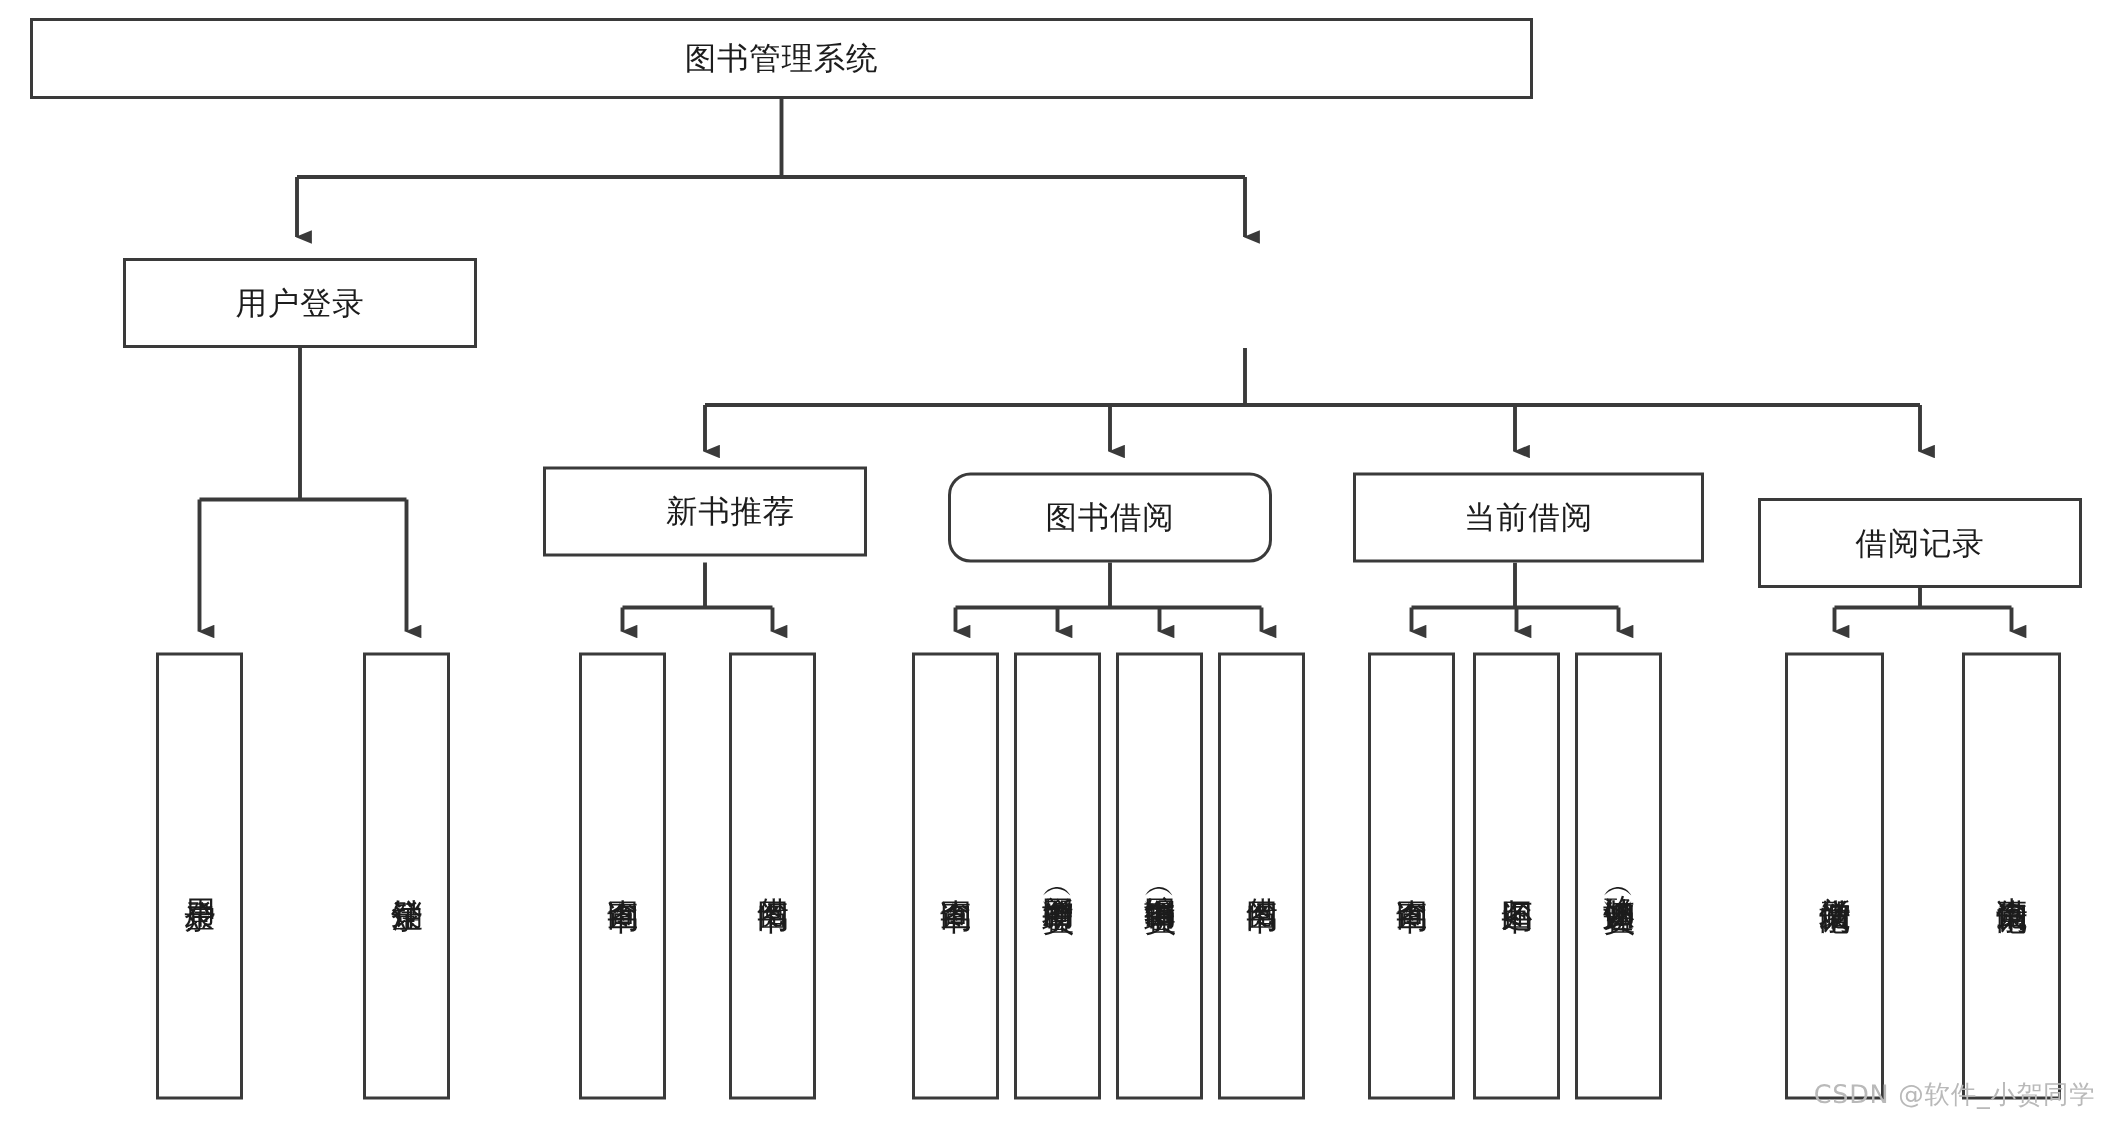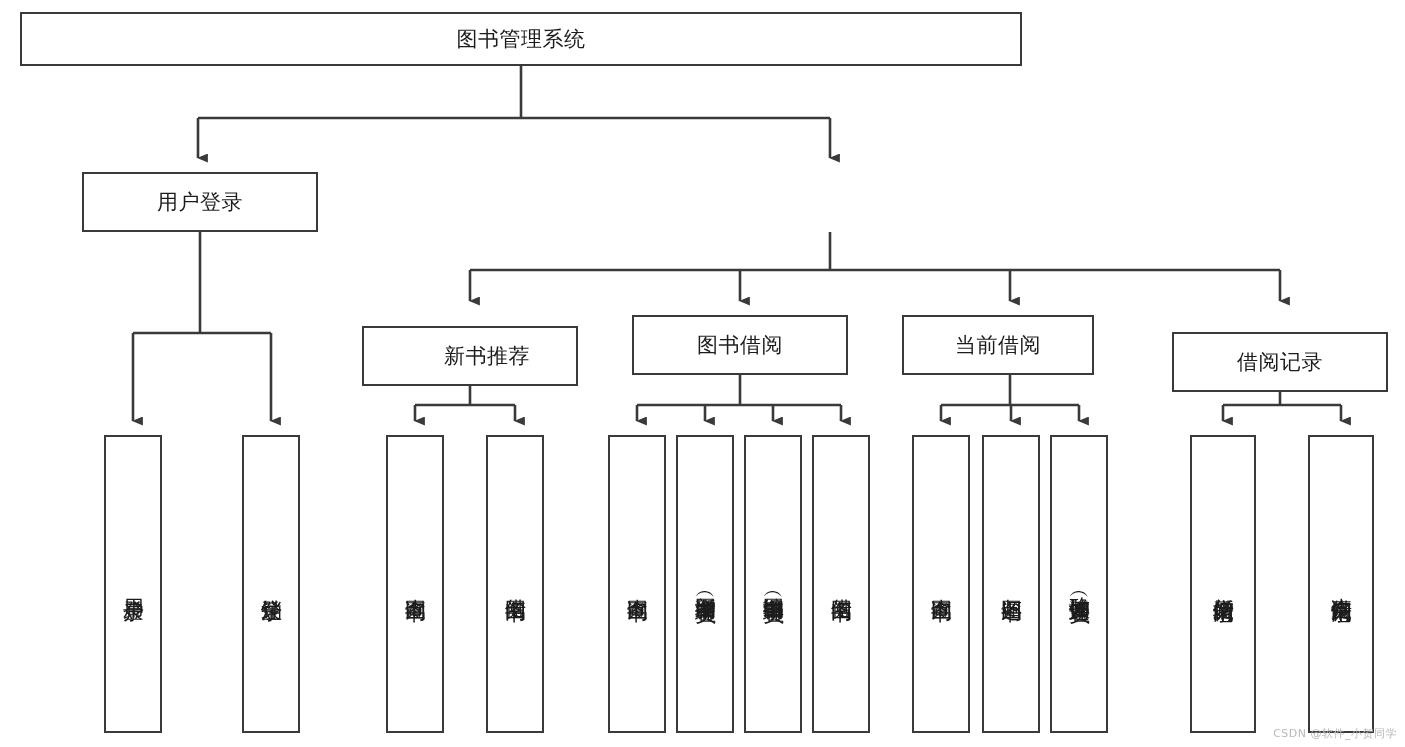--- a/index.html
+++ b/index.html
@@ -50,21 +50,21 @@
     left: 0;
     top: 0;
     width: 1405px;
     height: 747px;
     pointer-events: none;
   }
   .watermark {
     position: absolute;
     right: 8px;
     bottom: 6px;
-    font-size: 11px;
+    font-size: 17px;
     color: #b9b9b9;
     letter-spacing: 0.5px;
     white-space: nowrap;
   }
 </style>
 </head>
 <body>
 
 <div id="canvas">
 
@@ -119,27 +119,27 @@
   </svg>
 
   <div class="node h" style="left:20px;top:12px;width:1002px;height:54px;">
     <span class="txt">图书管理系统</span>
   </div>
 
   <div class="node h" style="left:82px;top:172px;width:236px;height:60px;">
     <span class="txt">用户登录</span>
   </div>
 
-  <div class="node h" style="left:362px;top:326px;width:216px;height:60px;padding-left:34px;">
+  <div class="node h" style="left:362px;top:311px;width:216px;height:60px;padding-left:34px;">
     <span class="txt">新书推荐</span>
   </div>
-  <div class="node h" style="left:632px;top:315px;width:216px;height:60px;">
+  <div class="node h" style="left:632px;top:315px;width:216px;height:60px;border-radius:15px;">
     <span class="txt">图书借阅</span>
   </div>
-  <div class="node h" style="left:902px;top:315px;width:192px;height:60px;">
+  <div class="node h" style="left:902px;top:315px;width:234px;height:60px;">
     <span class="txt">当前借阅</span>
   </div>
   <div class="node h" style="left:1172px;top:332px;width:216px;height:60px;">
     <span class="txt">借阅记录</span>
   </div>
 
   <div class="node v" style="left:104px;top:435px;width:58px;height:298px;">
     <span class="txt">用户登录</span>
   </div>
   <div class="node v" style="left:242px;top:435px;width:58px;height:298px;">

